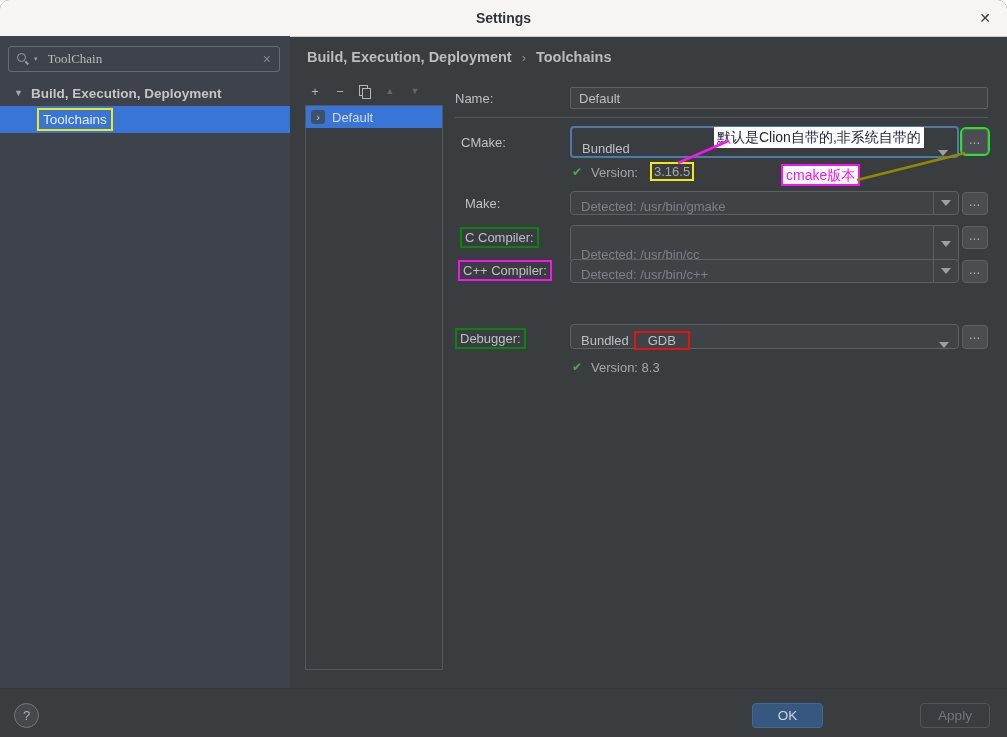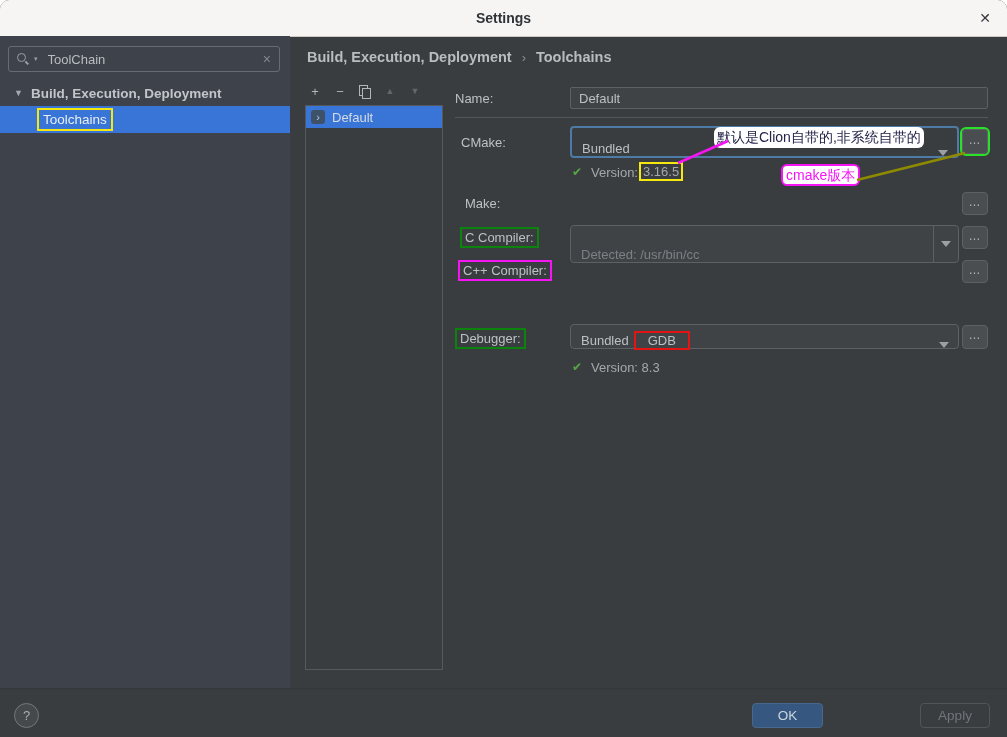--- a/index.html
+++ b/index.html
@@ -16,21 +16,21 @@
 
   
   .sidebar{left:0;top:36px;width:290px;height:652px;background:var(--sidebar_bg);}
   .searchbox{left:8px;top:46px;width:272px;height:26px;border:1px solid #676c73;border-radius:3px;
     display:flex;align-items:center;box-sizing:border-box;padding:0 8px;gap:4px;}
   .mag{position:relative;width:13px;height:13px;flex:none;}
   .mag::before{content:"";position:absolute;left:0;top:0;width:7px;height:7px;border:1.5px solid #9aa0a6;border-radius:50%;}
   .mag::after{content:"";position:absolute;left:8px;top:9px;width:4px;height:1.5px;background:#9aa0a6;transform:rotate(45deg);}
   .mag-caret{font-size:7px;color:#9aa0a6;flex:none;margin-right:4px;}
   .searchbox input{flex:1;background:transparent;border:none;outline:none;color:#b9bdc1;
-    font-size:13px;font-family:Liberation Sans, sans-serif;}
+    font-size:13px;font-family:Liberation Serif, serif;}
   .search-clear{color:#84898f;font-size:14px;flex:none;cursor:pointer;}
 
   .tree-root{left:0;top:81px;width:290px;height:24px;display:flex;align-items:center;
     padding-left:14px;box-sizing:border-box;gap:8px;}
   .tree-root .twisty{font-size:9px;color:#a6aaae;}
   .tree-root .lbl{font-weight:bold;color:#c2c6ca;font-size:13.5px;}
   .tree-sel{left:0;top:106px;width:290px;height:27px;background:var(--selection_blue);
     display:flex;align-items:center;}
   .ybox{margin-left:37px;border:2px solid var(--annot_yellow);padding:0 4px;height:19px;
     display:flex;align-items:center;color:#e9edf3;font-size:13.5px;}
@@ -70,23 +70,23 @@
     border-top:6px solid #9da0a3;margin-right:9px;}
   .arrow-sect{width:24px;align-self:stretch;border-left:1px solid var(--field_border);
     display:flex;align-items:center;justify-content:center;}
   .arrow-sect .arrow{margin:0;}
   .browse{box-sizing:border-box;border:1px solid var(--field_border);background:#4a4e51;border-radius:4px;
     color:#b6babd;display:flex;align-items:center;justify-content:center;font-size:12px;
     letter-spacing:1px;cursor:pointer;padding-bottom:4px;}
   .browse.greenbox{outline:2px solid var(--annot_green_bright);}
   .check{color:var(--check_green);font-size:12px;}
   .vtext{color:#a4a8ab;font-size:13px;}
-  .yinline{border:2px solid var(--annot_yellow);padding:0 2px;margin-left:2px;}
+  .yinline{border:2px solid var(--annot_yellow);padding:0 2px;margin-left:13px;}
   .rbox{border:2px solid var(--annot_red);padding:0 12px;margin-left:5px;}
-  .note{background:var(--note_bg);font-size:14px;line-height:21px;padding:0 3px;white-space:nowrap;border-radius:6px;}
+  .note{background:var(--note_bg);font-size:14px;line-height:21px;padding:0 3px;white-space:nowrap;}
   .note1{color:var(--note_text);}
   .note2{color:var(--annot_magenta);border:2px solid var(--annot_magenta);line-height:18px;}
 
   
   .footer{left:0;top:688px;width:1007px;height:49px;background:var(--panel_bg);border-top:1px solid #35383a;}
   .help{position:absolute;left:14px;top:14px;width:23px;height:23px;border-radius:50%;
     border:1px solid #73787c;background:#45494c;color:#abafb3;display:flex;align-items:center;
     justify-content:center;font-size:13px;cursor:pointer;}
   .btn{position:absolute;top:14px;height:25px;border-radius:4px;display:flex;align-items:center;
     justify-content:center;font-size:13.5px;box-sizing:border-box;cursor:pointer;}
@@ -160,36 +160,48 @@
   </div>
 
   <span class="abs check" style="left:572px;top:165px;">✔</span>
   <span class="abs vtext" style="left:591px;top:165px;">Version:</span>
   <span class="abs vtext yinline" style="left:637px;top:162px;">3.16.5</span>
 
   <span class="abs note note1" style="left:714px;top:127px;">默认是Clion自带的,非系统自带的</span>
   <span class="abs note note2" style="left:781px;top:164px;">cmake版本</span>
 
   <span class="abs flabel" style="left:465px;top:196px;">Make:</span>
+  <div class="abs combo plain" style="left:570px;top:191px;width:389px;height:24px;">
+    <span class="val">Detected: /usr/bin/gmake</span>
+    <span class="arrow-sect">
+        <span class="arrow"></span>
+      </span>
+  </div>
   <div class="abs browse" style="left:962px;top:192px;width:26px;height:23px;">
     <span>…</span>
   </div>
 
   <span class="abs flabel gbox" style="left:460px;top:227px;">C Compiler:</span>
   <div class="abs combo plain" style="left:570px;top:225px;width:389px;height:38px;">
     <span class="val">Detected: /usr/bin/cc</span>
     <span class="arrow-sect">
         <span class="arrow"></span>
       </span>
   </div>
   <div class="abs browse" style="left:962px;top:226px;width:26px;height:23px;">
     <span>…</span>
   </div>
 
   <span class="abs flabel mbox" style="left:458px;top:260px;">C++ Compiler:</span>
+  <div class="abs combo plain" style="left:570px;top:259px;width:389px;height:24px;">
+    <span class="val">Detected: /usr/bin/c++</span>
+    <span class="arrow-sect">
+        <span class="arrow"></span>
+      </span>
+  </div>
   <div class="abs browse" style="left:962px;top:260px;width:26px;height:23px;">
     <span>…</span>
   </div>
 
   <span class="abs flabel gbox" style="left:455px;top:328px;">Debugger:</span>
   <div class="abs combo plain" style="left:570px;top:324px;width:389px;height:25px;color:var(--text);">
     <span class="val">
       <span>Bundled</span><span class="rbox">GDB</span>
     </span>
     <span class="arrow"></span>

